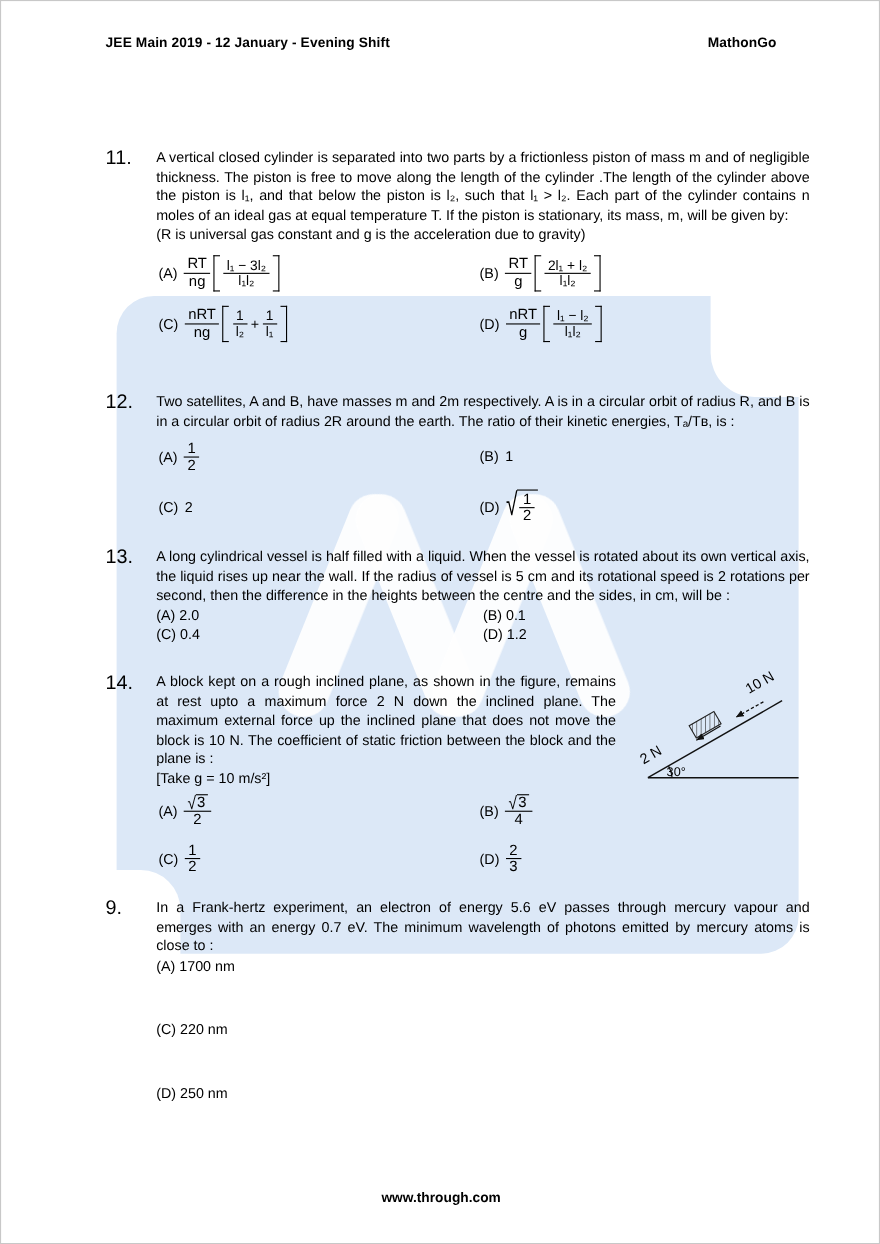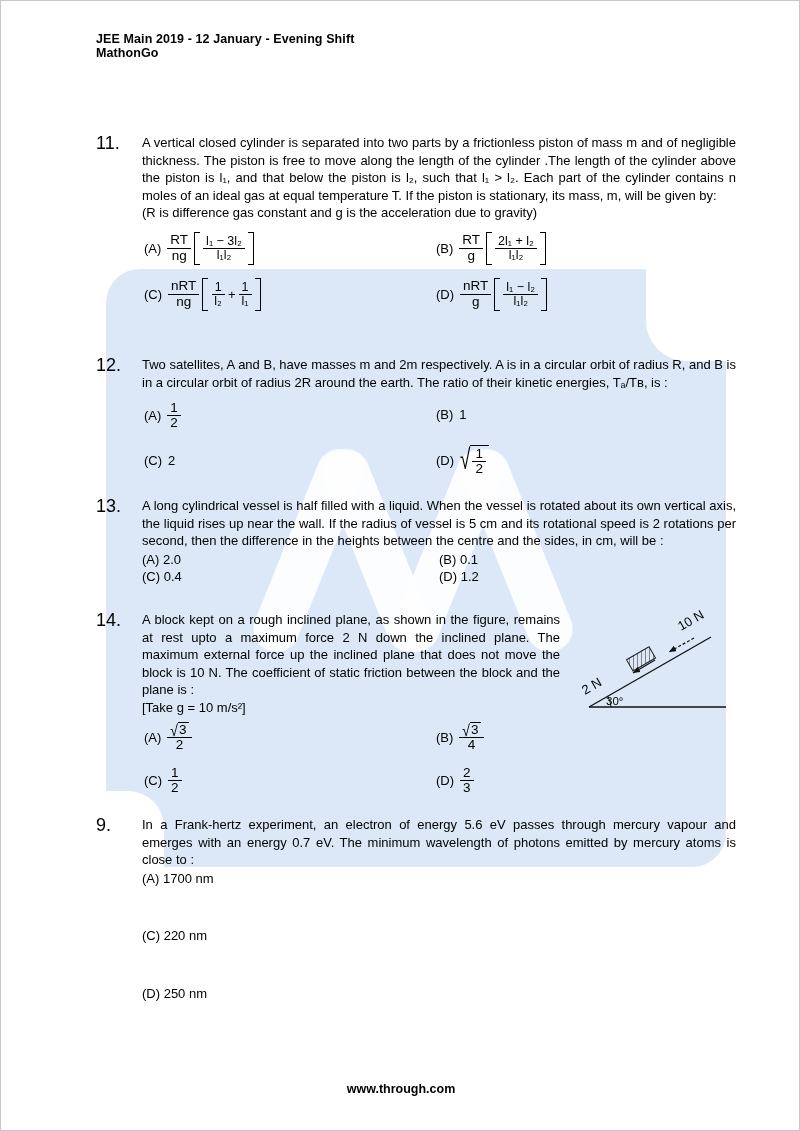--- a/index.html
+++ b/index.html
@@ -88,21 +88,20 @@
     left: 0;
     top: 31px;
     width: 800px;
     display: flex;
     justify-content: space-between;
     padding: 0 95px;
     box-sizing: border-box;
     font-size: 12.5px;
     font-weight: bold;
     letter-spacing: 0.1px;
-    flex-direction: column;
   }
 
   
   .doc-footer {
     position: absolute;
     left: 0;
     top: 1081px;
     width: 800px;
     text-align: center;
     font-size: 12.5px;
@@ -264,21 +263,21 @@
     <div class="doc-header">
       <span>JEE Main 2019 - 12 January - Evening Shift</span>
       <span>MathonGo</span>
     </div>
 
     <div class="q-block" style="top:133px;">
       <div class="q-row">
         <div class="q-num">11.</div>
         <div class="q-body">
           <div class="q-text">A vertical closed cylinder is separated into two parts by a frictionless piston of mass m and of negligible thickness. The piston is free to move along the length of the cylinder .The length of the cylinder above the piston is l₁, and that below the piston is l₂, such that l₁ &gt; l₂. Each part of the cylinder contains n moles of an ideal gas at equal temperature T. If the piston is stationary, its mass, m, will be given by:</div>
-          <div class="q-sub">(R is difference gas constant and g is the acceleration due to gravity)</div>
+          <div class="q-sub">(R is universal gas constant and g is the acceleration due to gravity)</div>
         </div>
       </div>
 
       <div class="opts-math" style="height:90px; margin-top:8px;">
 
         <div class="opt-m" style="left:48px; top:2px;">
           <span class="opt-lbl">(A)</span>
           <span class="frac">
             <span class="num">RT</span>
             <span class="den">ng</span>

